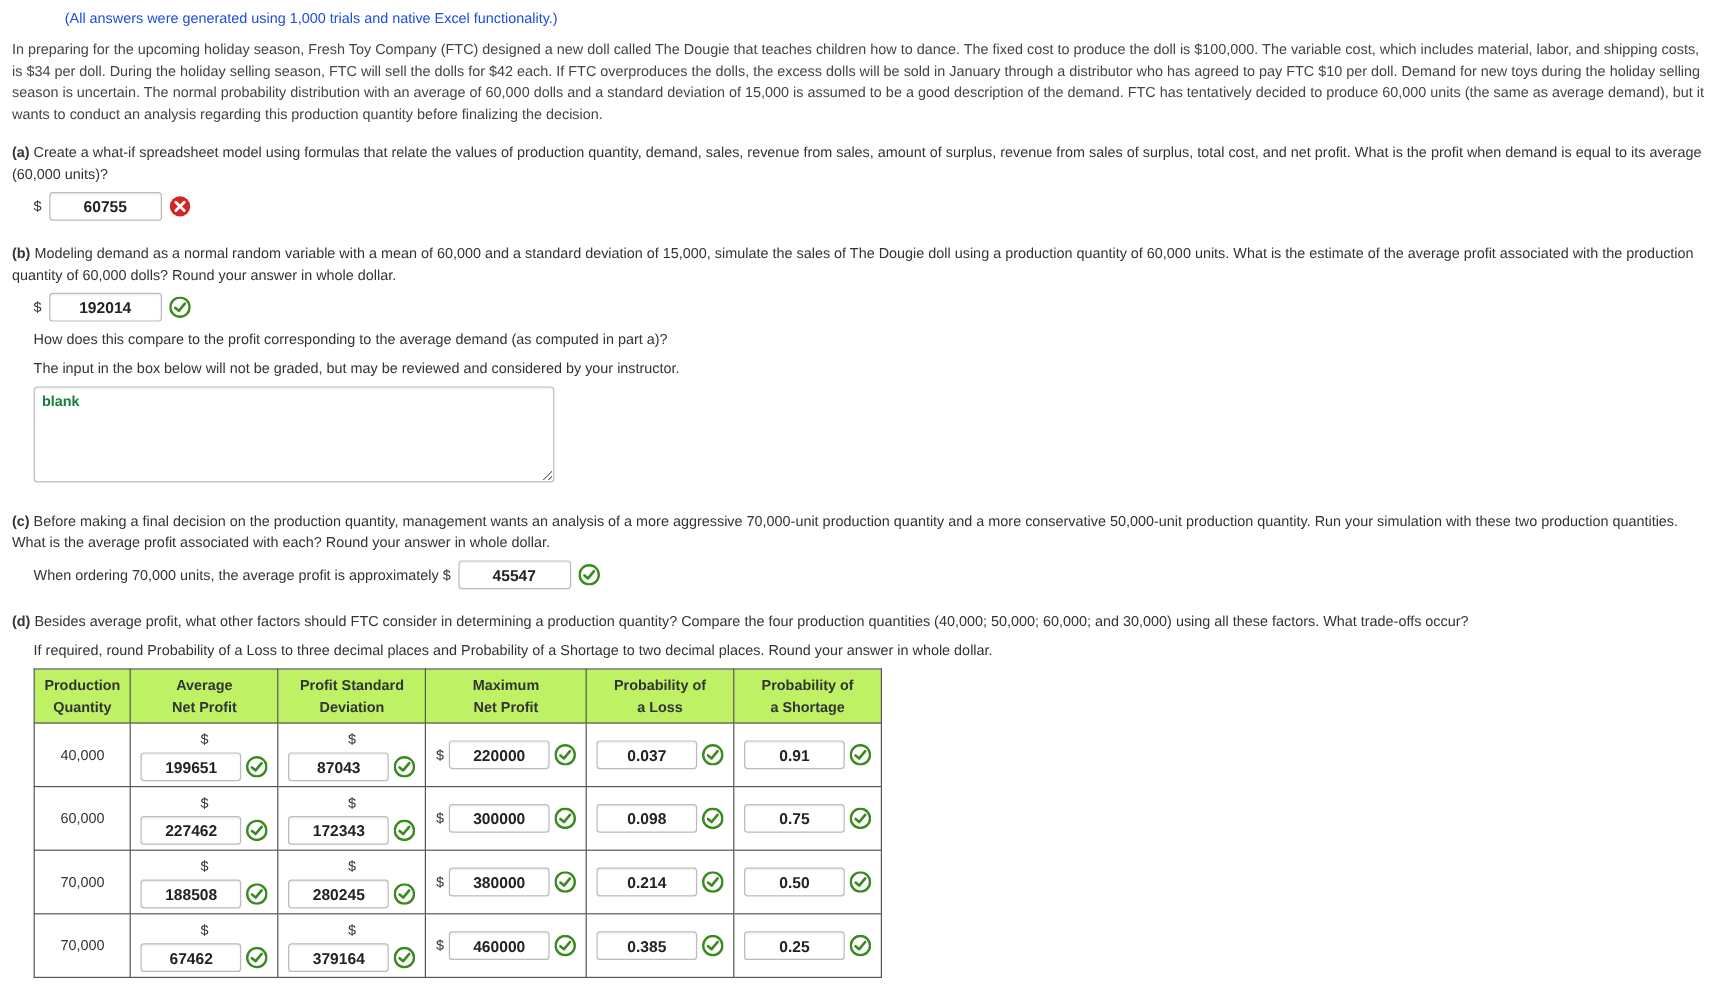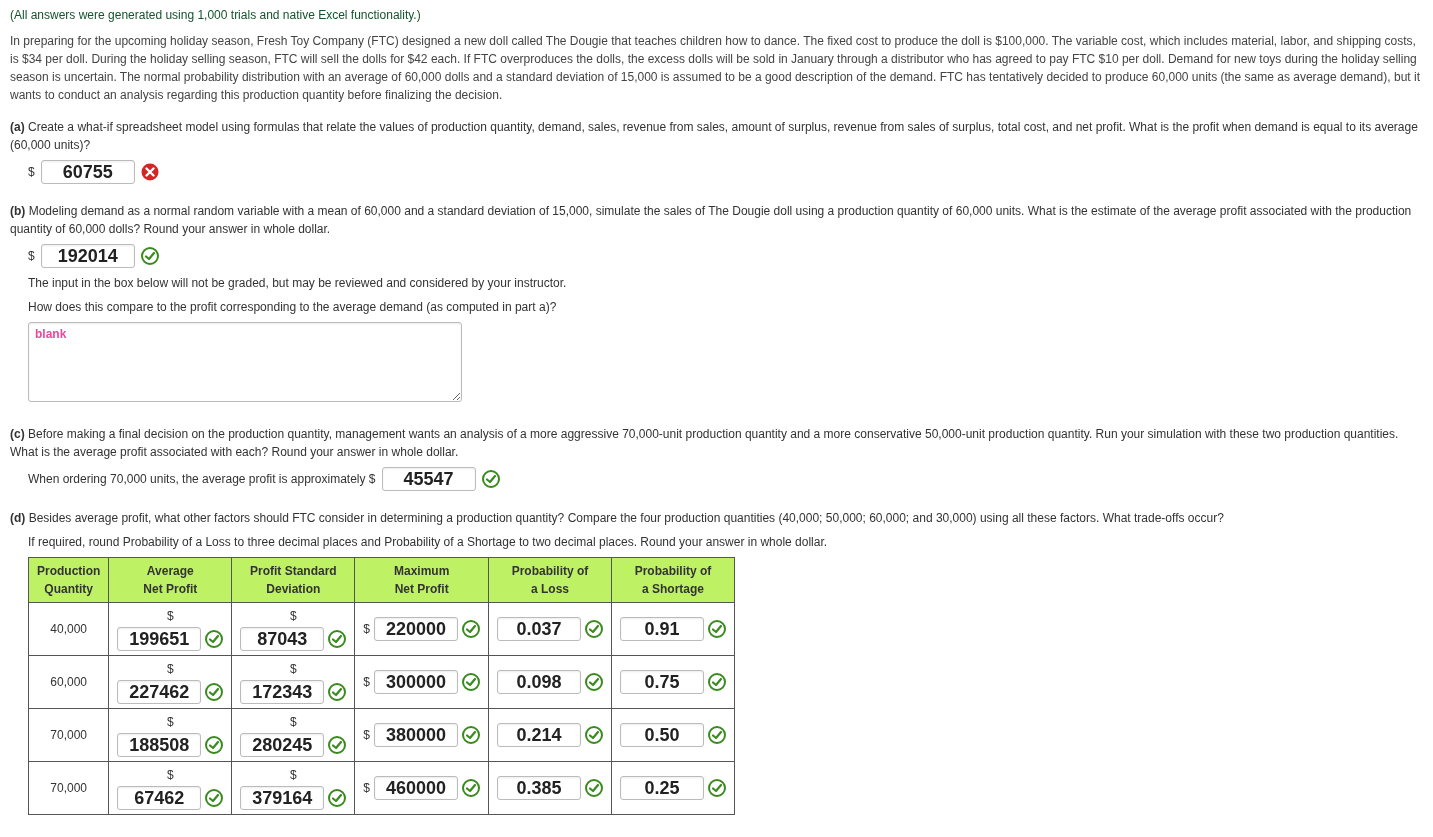--- a/index.html
+++ b/index.html
@@ -9,22 +9,23 @@
     margin: 0;
     padding: 6px 10px;
     background: #fff;
     line-height: 1.5;
   }
   .intro {
     color: #444;
     margin-bottom: 14px;
   }
   .note {
-    color: #14532d;
+    color: #1d4ed8;
     margin-bottom: 8px;
+    margin-left: 44px;
   }
   .part {
     margin-bottom: 18px;
   }
   .part-label {
     font-weight: bold;
     display: inline;
   }
   .part-text {
     display: inline;
@@ -45,39 +46,39 @@
     font-size: 12px;
     color: #333;
   }
   input.val {
     height: 22px;
     border: 1px solid #bbb;
     border-radius: 3px;
     background: #fff;
     text-align: center;
     font-weight: bold;
-    font-size: 18px;
+    font-size: 13px;
     padding: 0 6px;
     box-shadow: inset 0 1px 2px rgba(0,0,0,0.08);
     color:#222;
   }
   input.val.w80  { width: 80px; }
   input.val.w70  { width: 70px; }
   textarea.free {
     width: 420px;
     height: 70px;
     border: 1px solid #bbb;
     border-radius: 3px;
     font-family: inherit;
     font-size: 12px;
     font-weight: bold;
     padding: 4px 6px;
     resize: both;
     box-shadow: inset 0 1px 2px rgba(0,0,0,0.08);
-    color:#ec4899;
+    color:#15803d;
   }
   .icon {
     width: 18px;
     height: 18px;
     display: inline-flex;
     align-items: center;
     justify-content: center;
     flex: 0 0 auto;
   }
   .icon svg { width: 18px; height: 18px; }
@@ -155,22 +156,22 @@
   </div>
   <div class="answer-row indent1">
     <span class="dollar">$</span>
     <input class="val w80" value="192014" style="">
     <span class="icon">
         <svg viewBox="0 0 18 18">
           <use href="#ico-correct"></use>
         </svg>
       </span>
   </div>
+  <div class="sub indent2">How does this compare to the profit corresponding to the average demand (as computed in part a)?</div>
   <div class="sub indent2">The input in the box below will not be graded, but may be reviewed and considered by your instructor.</div>
-  <div class="sub indent2">How does this compare to the profit corresponding to the average demand (as computed in part a)?</div>
   <div class="indent2">
     <textarea class="free" style="">blank</textarea>
   </div>
 </div>
 
 <div class="part">
   <div>
     <span class="part-label">(c)</span>
     <span class="part-text">Before making a final decision on the production quantity, management wants an analysis of a more aggressive 70,000-unit production quantity and a more conservative 50,000-unit production quantity. Run your simulation with these two production quantities. What is the average profit associated with each? Round your answer in whole dollar.</span>
   </div>

